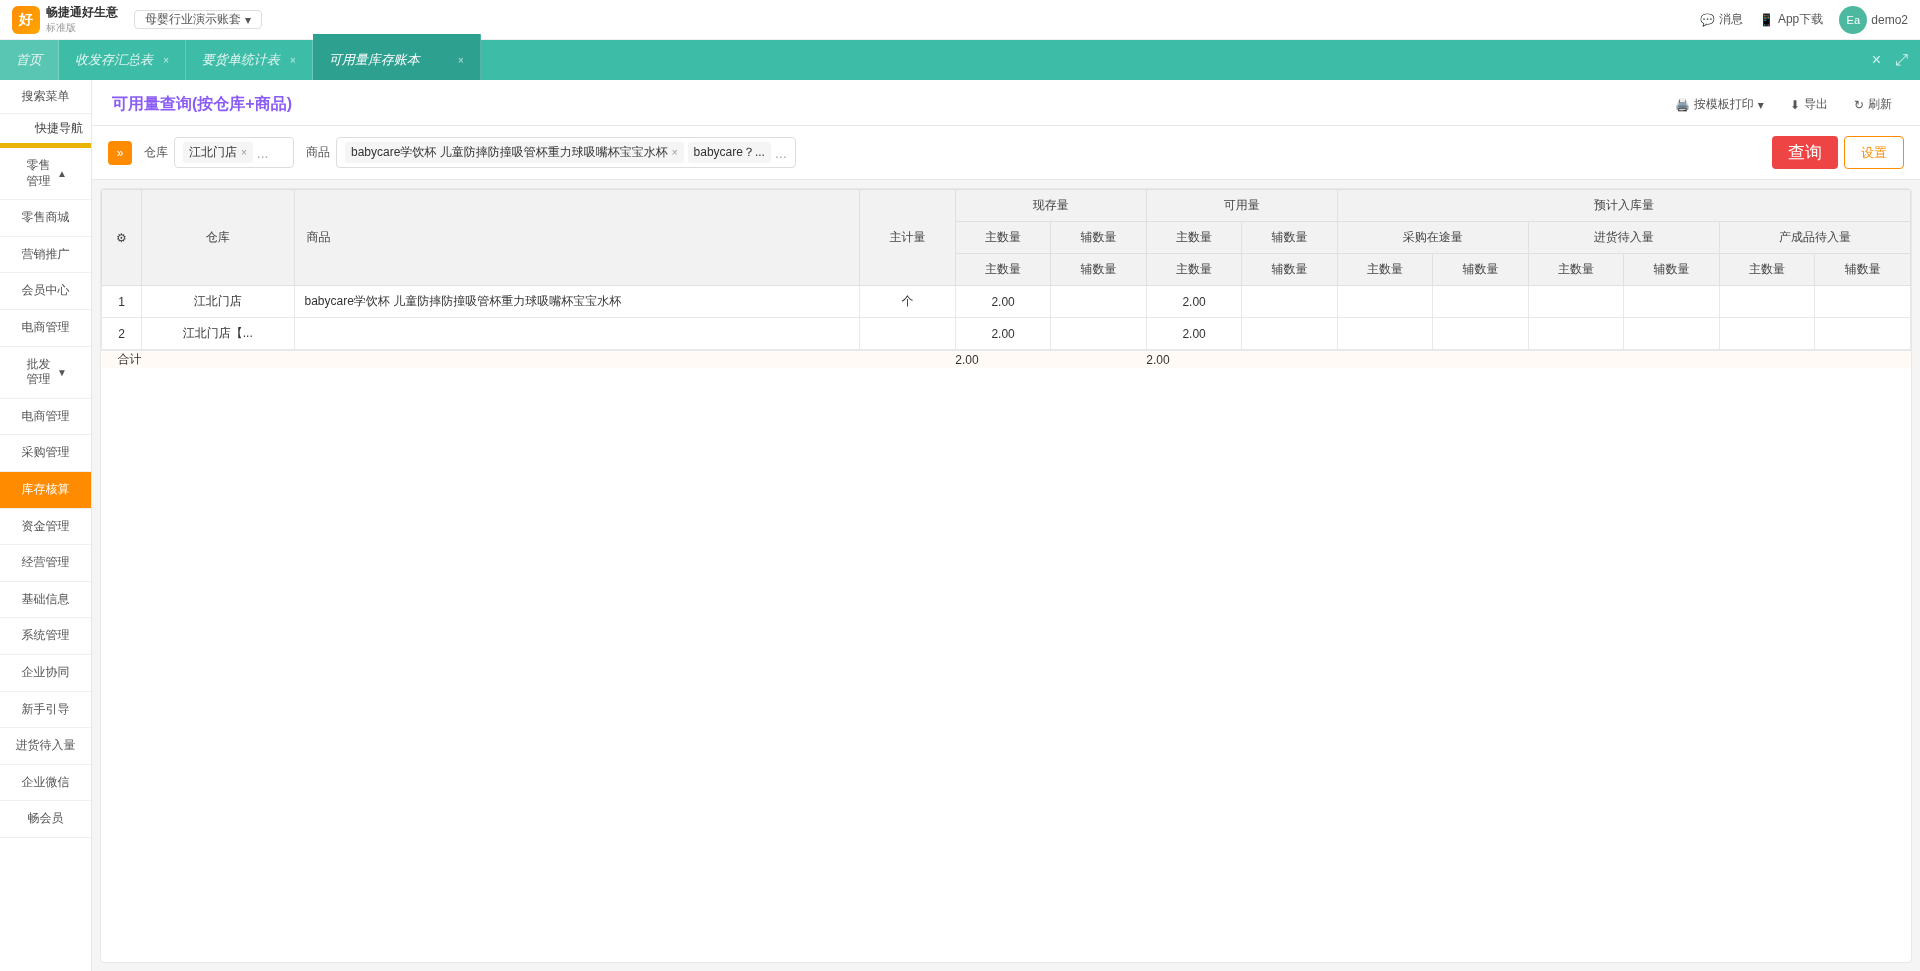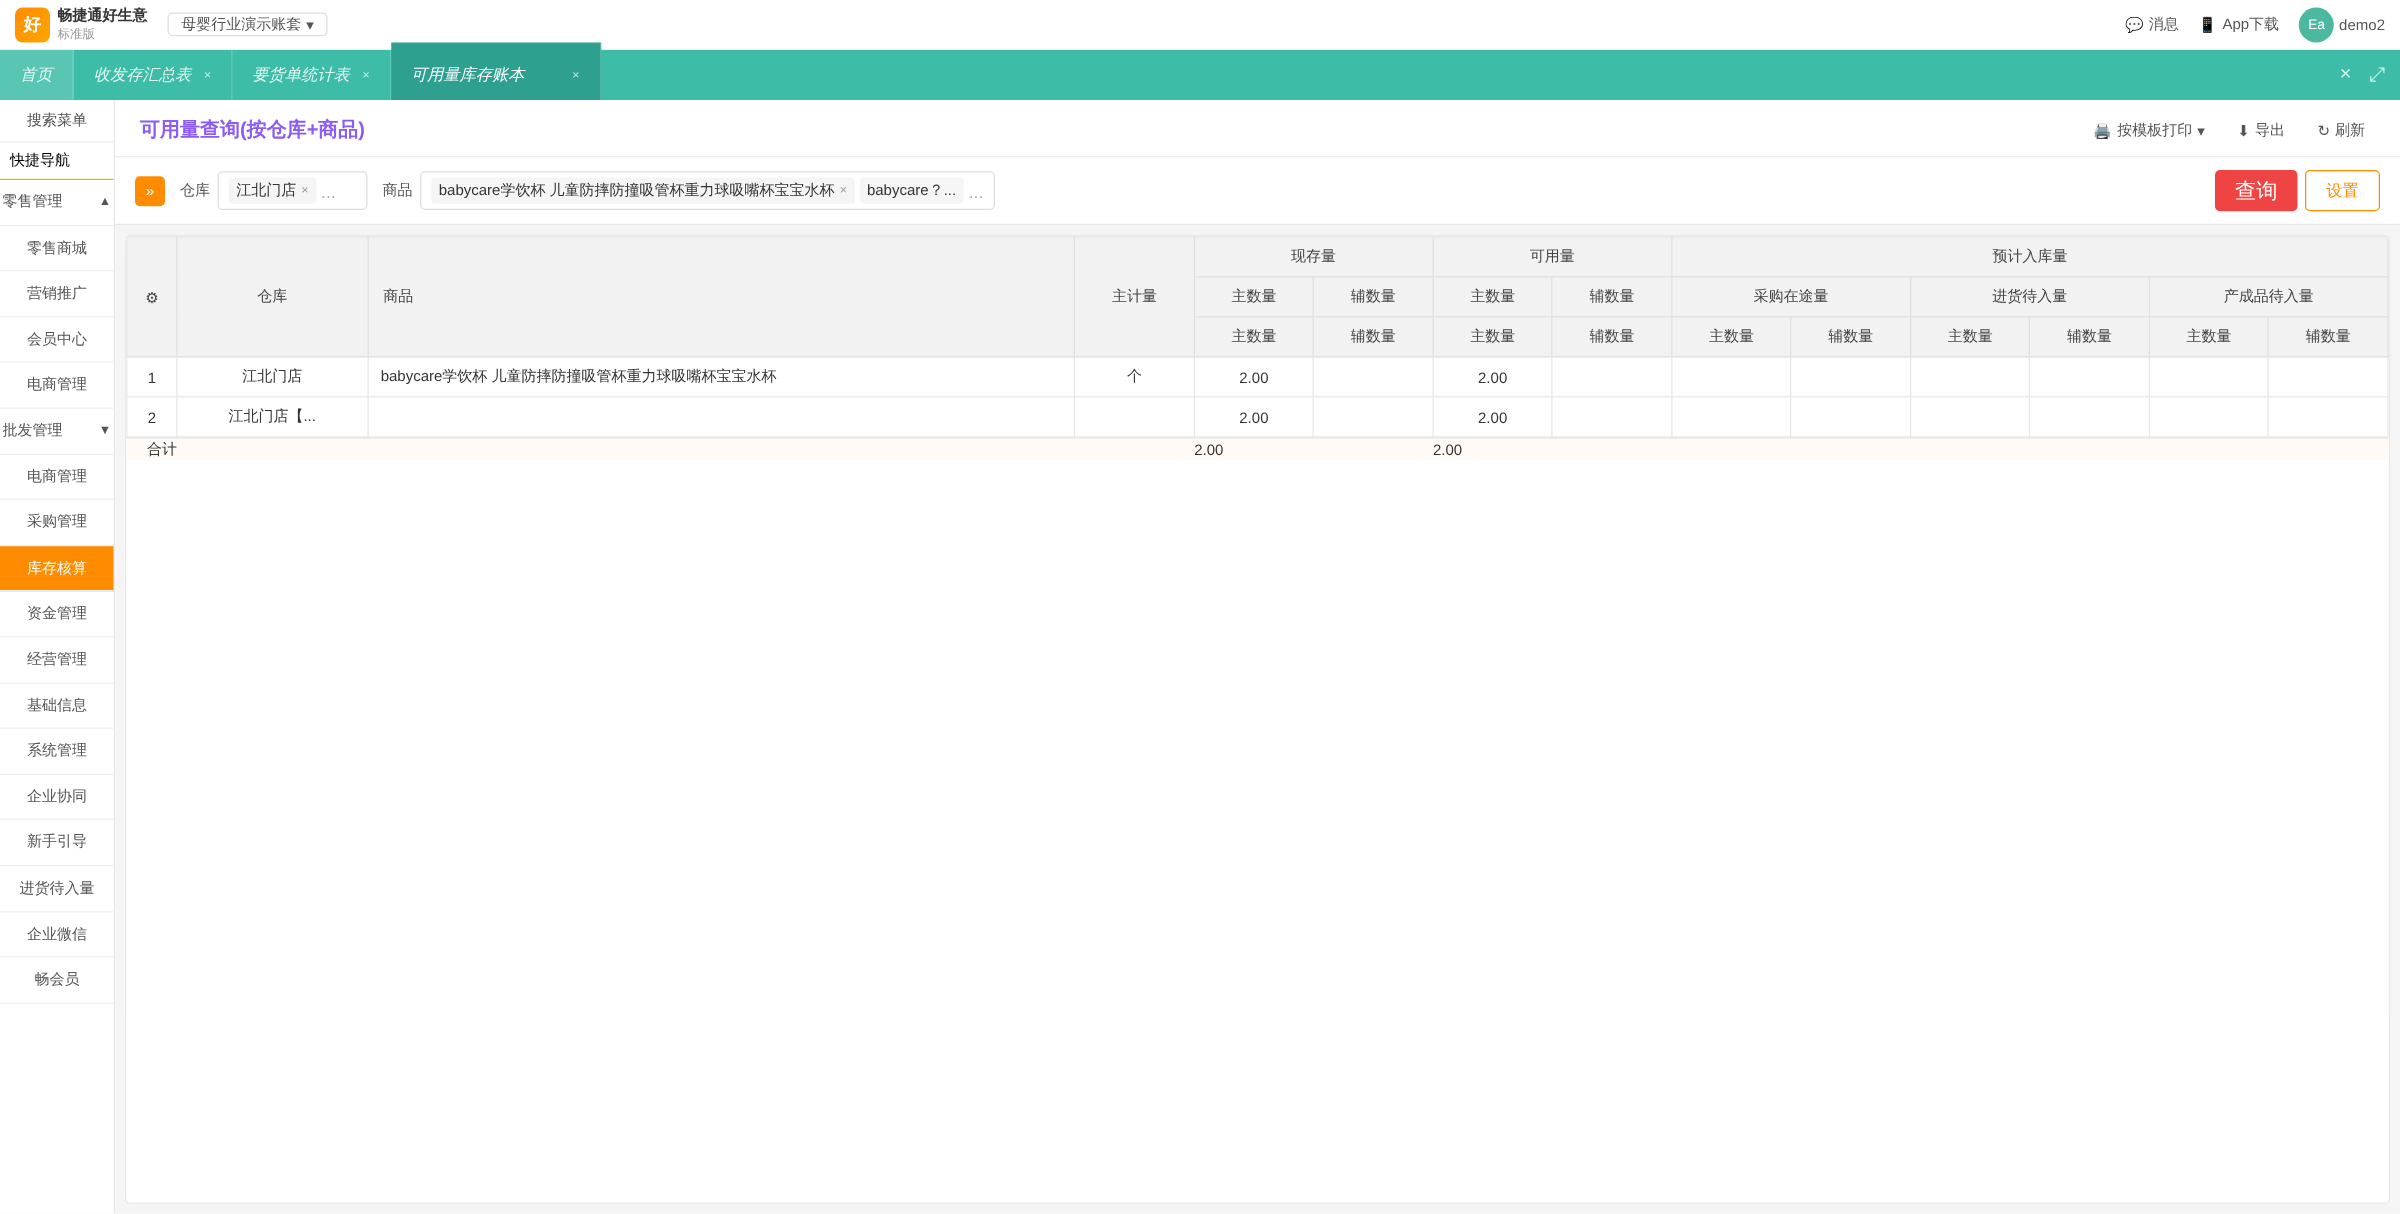--- a/index.html
+++ b/index.html
@@ -79,24 +79,24 @@
       color: #555;
       font-size: 12px;
       line-height: 1.3;
       border-bottom: 1px solid #f0f0f0;
       display: flex;
       align-items: center;
       justify-content: center;
       gap: 4px;
     }
     .sidebar-item.active { background: #ff8c00; color: #fff; }
-    .sidebar-item.has-arrow { justify-content: space-between; padding: 10px 2px; }
+    .sidebar-item.has-arrow { justify-content: space-between; padding: 10px 24px; }
     .sidebar-item .arrow { font-size: 10px; }
     .sidebar-search { padding: 8px; text-align: center; font-size: 12px; color: #555; cursor: pointer; border-bottom: 1px solid #f0f0f0; }
-    .sidebar-nav { padding: 6px 8px; font-size: 12px; color: #000000; cursor: pointer; text-align: left; border-bottom: 1px solid #eab308; }
+    .sidebar-nav { padding: 6px 8px; font-size: 12px; color: #404040; cursor: pointer; text-align: right; border-bottom: 5px solid #eab308; }
 
     
     .content {
       flex: 1;
       overflow: auto;
       display: flex;
       flex-direction: column;
       background: #f5f5f5;
     }
 

